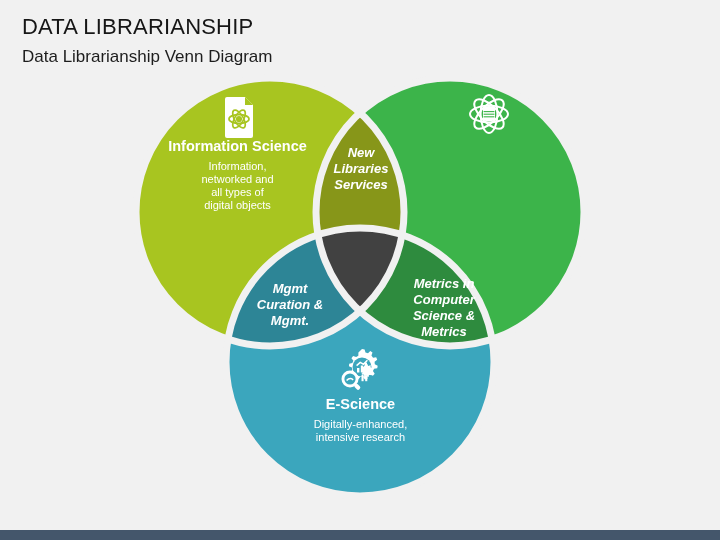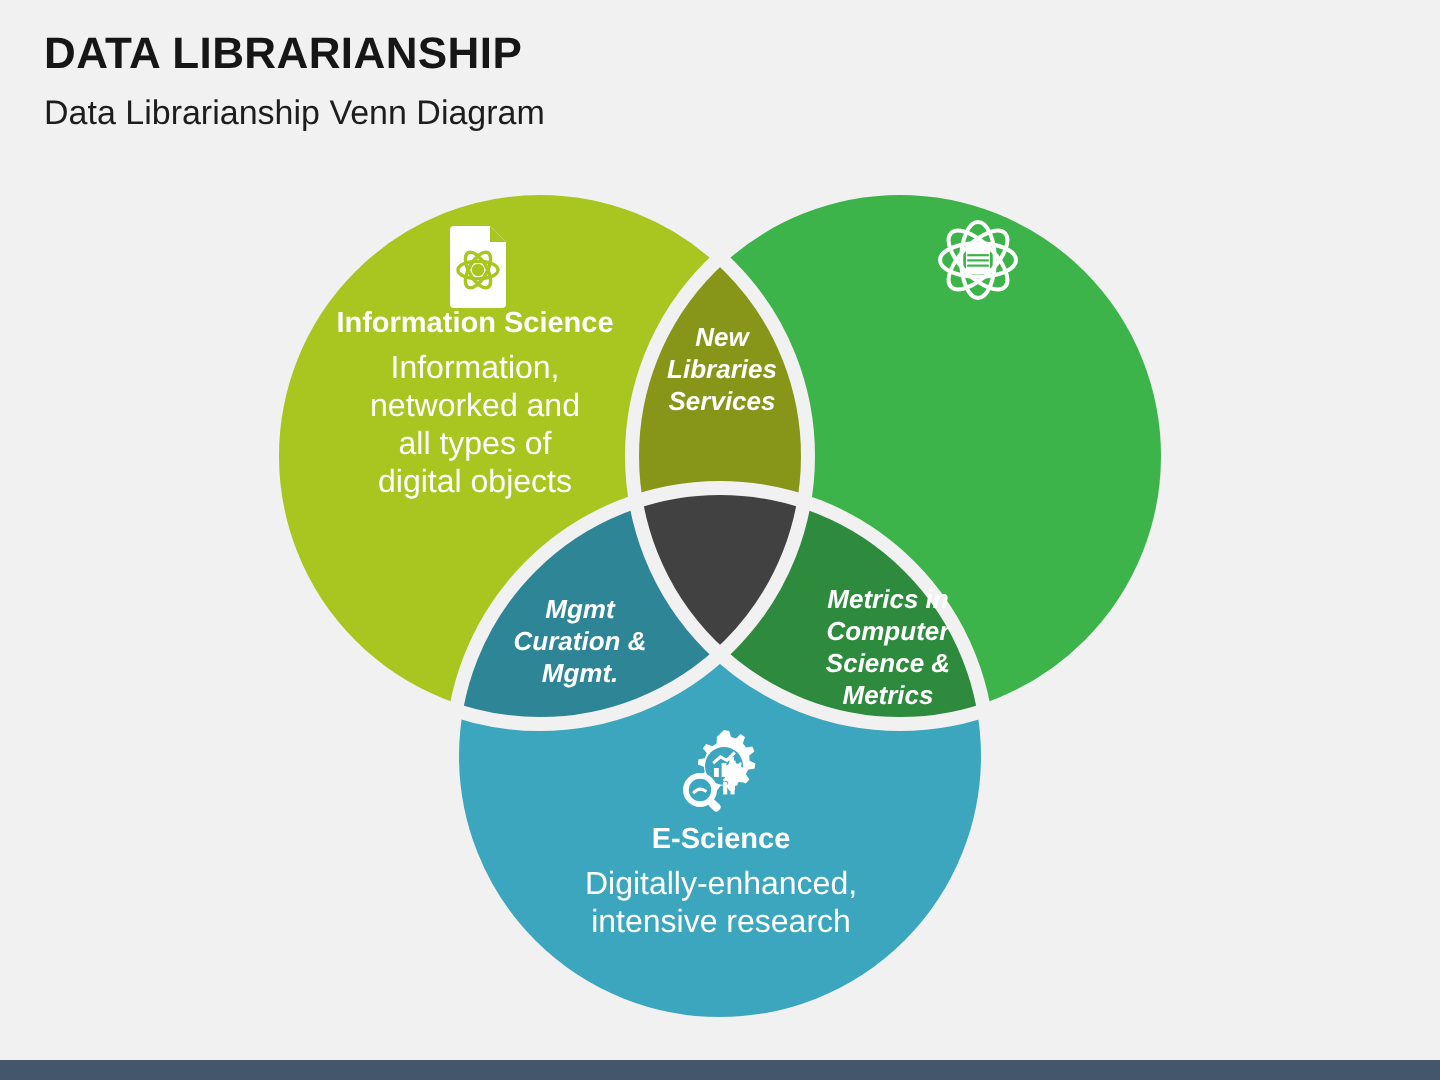--- a/index.html
+++ b/index.html
@@ -19,21 +19,21 @@
     left: 0; top: 0;
     width: 720px;
     height: 540px;
     background: #f1f1f1;
   }
   .title {
     position: absolute;
     left: 22px;
     top: 14px;
     font-size: 22px;
-    font-weight: bold;
+    font-weight: normal;
     color: #161616;
     letter-spacing: 0.2px;
     text-align: right;
   }
   .subtitle {
     position: absolute;
     left: 22px;
     top: 47px;
     font-size: 17px;
     font-weight: normal;
@@ -43,21 +43,21 @@
     position: absolute;
     left: 0;
     bottom: 0;
     width: 720px;
     height: 10px;
     background: #44566b;
   }
   .venn-wrap {
     position: absolute;
     left: 0;
-    top: 16px;
+    top: 0;
     width: 664px;
     height: 520px;
   }
   svg.venn {
     position: absolute;
     left: 0; top: 0;
     width: 720px;
     height: 520px;
   }
   .lbl {
@@ -65,21 +65,21 @@
     text-align: center;
     color: #ffffff;
     line-height: 1.18;
     pointer-events: none;
   }
   .lbl-head {
     font-weight: bold;
     font-size: 14.5px;
   }
   .lbl-body {
-    font-size: 16px;
+    font-size: 11px;
     font-weight: normal;
   }
   .lbl-overlap {
     font-style: italic;
     font-weight: bold;
     font-size: 13px;
     line-height: 1.22;
   }
   
   #lbl-info   { left: 150px; top: 138px; width: 175px; }

